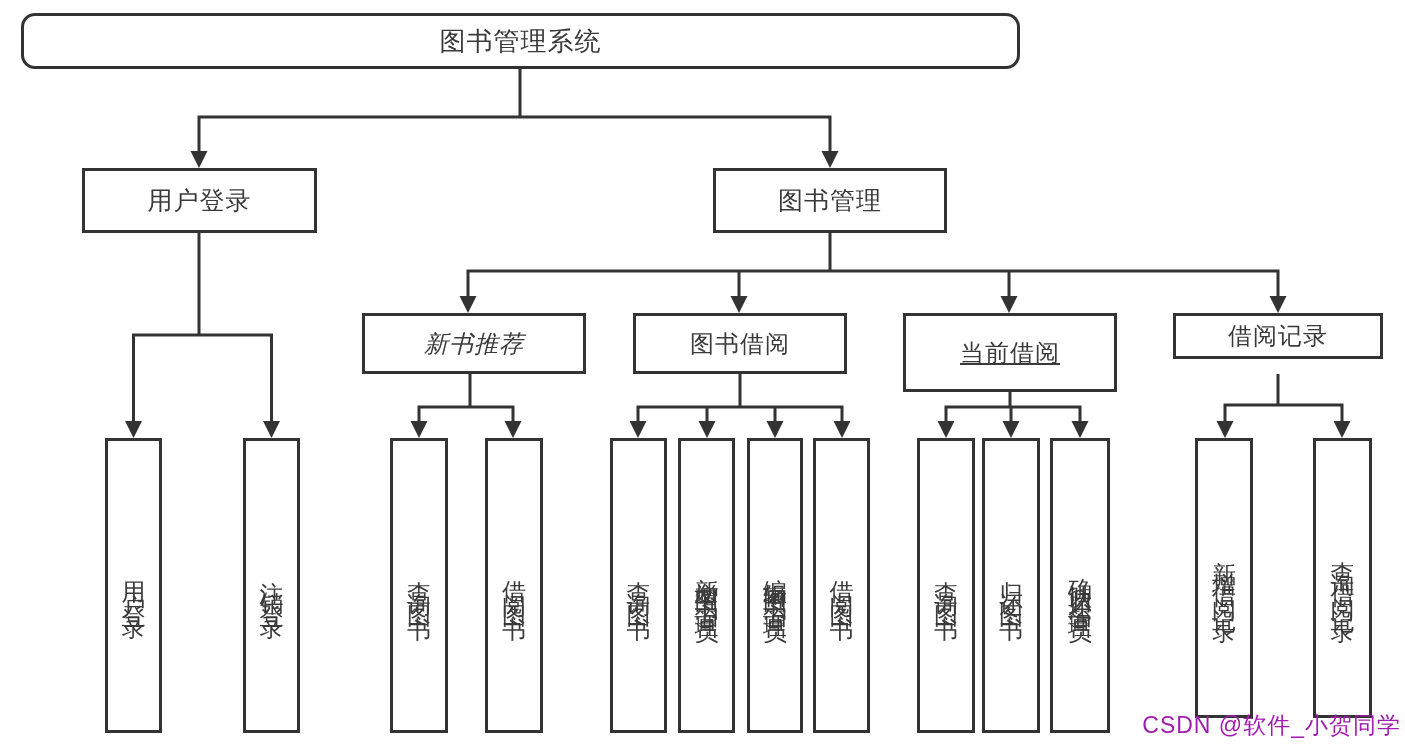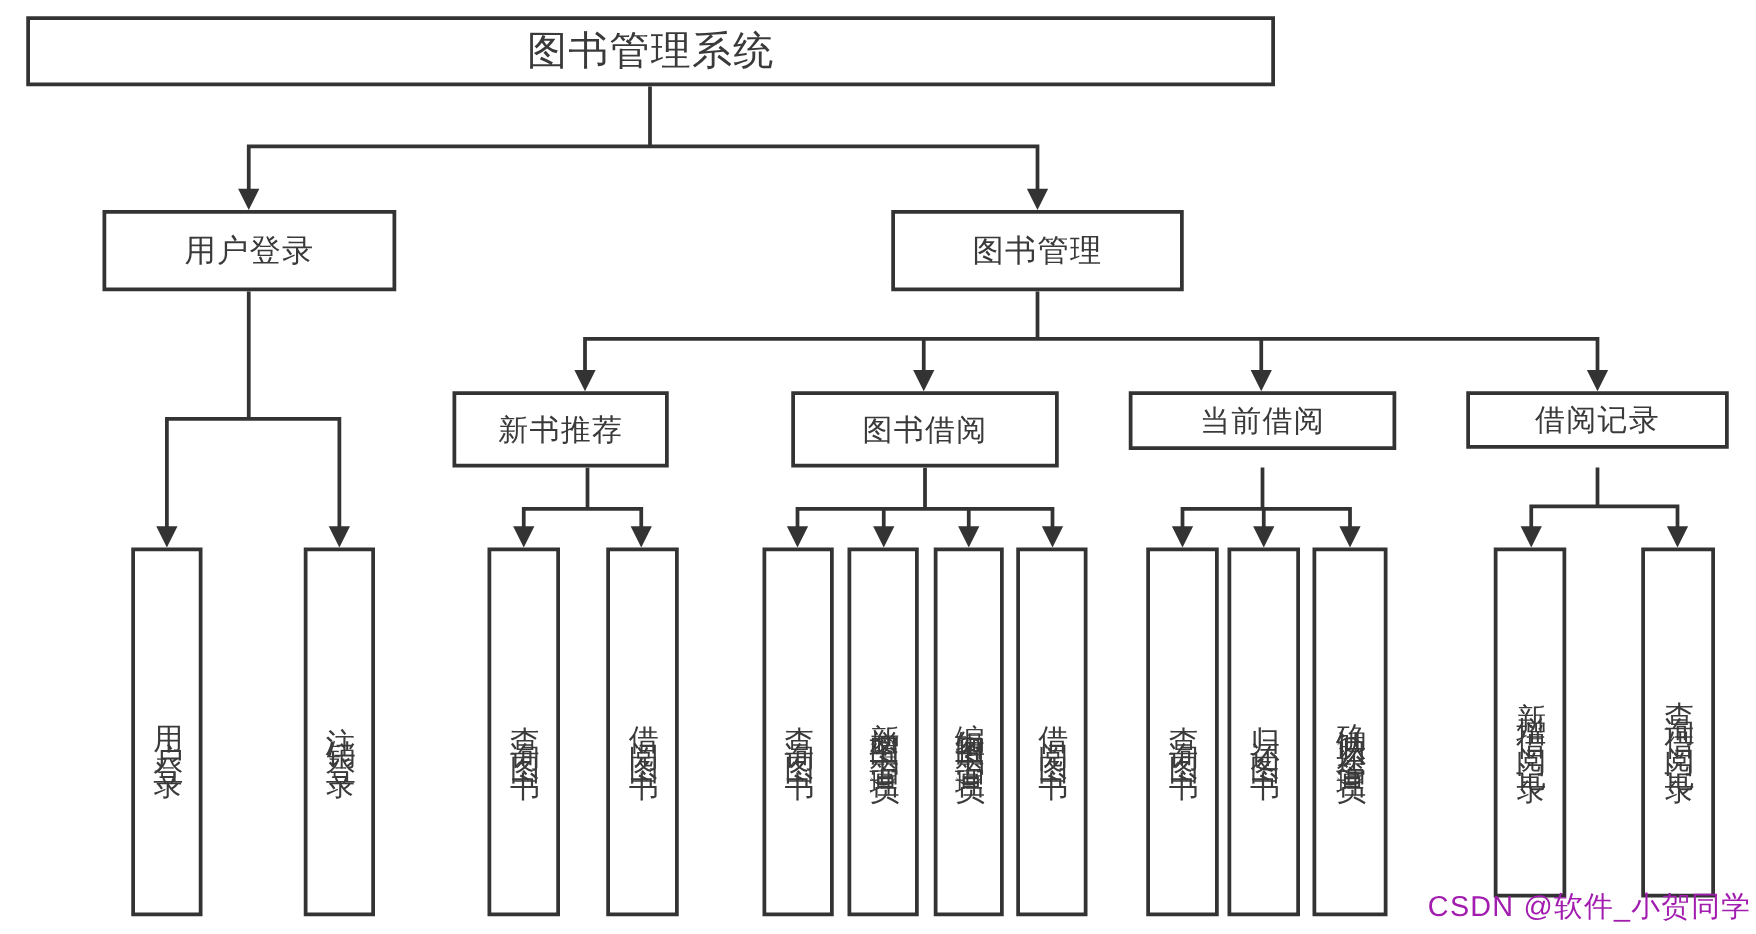--- a/index.html
+++ b/index.html
@@ -22,21 +22,21 @@
     box-sizing: border-box;
     border: 3px solid #333333;
     background: #ffffff;
     color: #3a3a3a;
     display: flex;
     align-items: center;
     justify-content: center;
     z-index: 2;
   }
   .hnode { font-size: 24px; letter-spacing: 1px; }
-  .hnode.big { font-size: 32px; }
+  .hnode.big { font-size: 26px; border-radius: 14px; }
   .vnode span {
     writing-mode: vertical-rl;
     text-orientation: mixed;
     font-size: 24px;
     letter-spacing: 12px;
     line-height: 1;
     white-space: nowrap;
   }
   .vnode.tight span { letter-spacing: 6px; }
   #watermark {
@@ -122,27 +122,27 @@
     <span>图书管理系统</span>
   </div>
 
   <div class="hnode" style="left:82px; top:168px; width:235px; height:65px; font-size:25px;">
     <span>用户登录</span>
   </div>
   <div class="hnode" style="left:713px; top:168px; width:234px; height:65px; font-size:25px;align-items:center;">
     <span>图书管理</span>
   </div>
 
-  <div class="hnode" style="left:362px; top:313px; width:173px; height:61px;">
+  <div class="hnode" style="left:362px; top:313px; width:224px; height:61px;font-style:italic;">
     <span>新书推荐</span>
   </div>
   <div class="hnode" style="left:633px; top:313px; width:214px; height:61px;">
     <span>图书借阅</span>
   </div>
-  <div class="hnode" style="left:903px; top:313px; width:214px; height:47px;">
+  <div class="hnode" style="left:903px; top:313px; width:214px; height:79px;text-decoration:underline;">
     <span>当前借阅</span>
   </div>
   <div class="hnode" style="left:1173px; top:313px; width:210px; height:46px;">
     <span>借阅记录</span>
   </div>
 
   <div class="vnode" style="left:105px; top:438px; width:57px; height:295px;">
     <span>用户登录</span>
   </div>
   <div class="vnode" style="left:243px; top:438px; width:57px; height:295px;">

